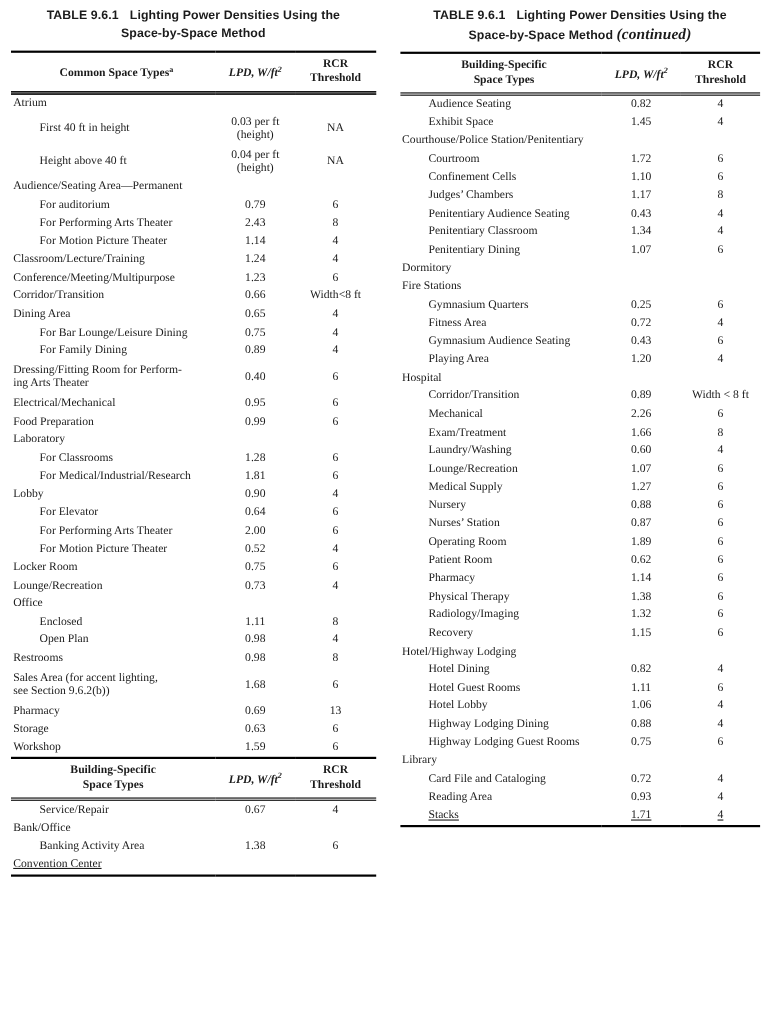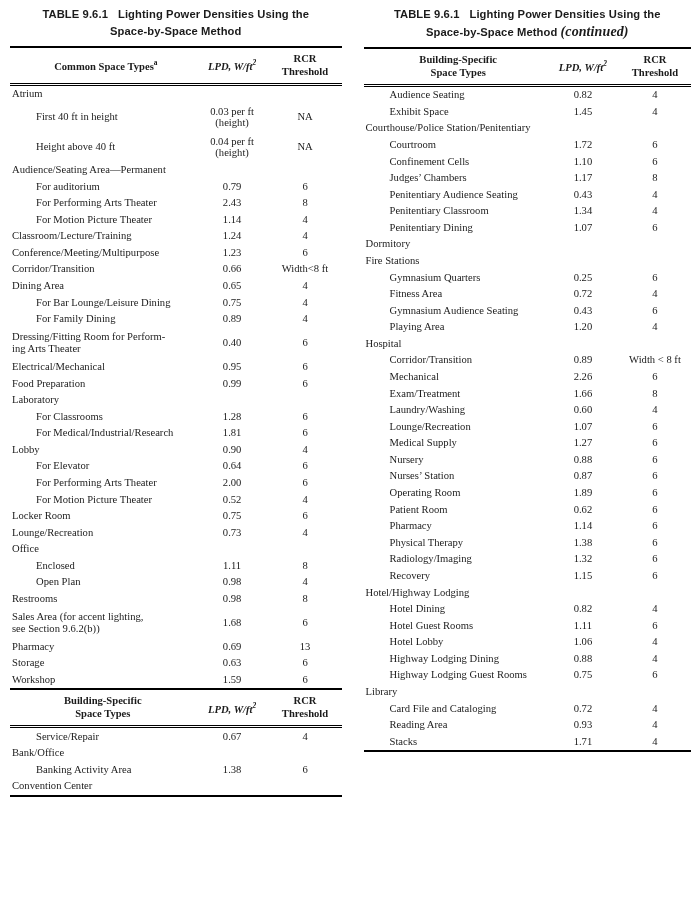--- a/index.html
+++ b/index.html
@@ -89,20 +89,21 @@
     vertical-align: middle;
     line-height: 12.2px;
     padding: 2.2px 0;
   }
   td.val .sub2, td.rcr .sub2 {
     display: block;
     line-height: 11.4px;
   }
   tr.last-of-block td {
     border-bottom: 2.4px solid #000;
+    text-decoration: underline;
   }
   tr.tall td { padding-top: 3.4px; padding-bottom: 3.4px; margin-top: 20px; }
 
   .sup { font-size: 7.4px; vertical-align: super; font-weight: bold; }
 
   .hdr2 th {
     border-top: 2.4px solid #000;
     border-bottom: 3px double #000;
     padding: 5px 0;
   }

